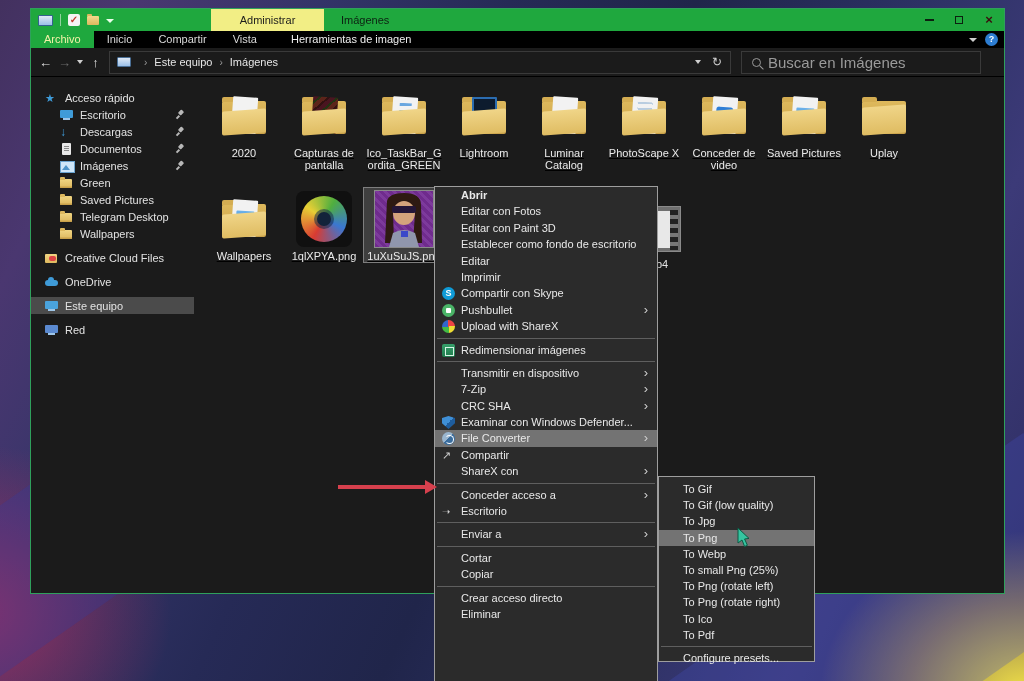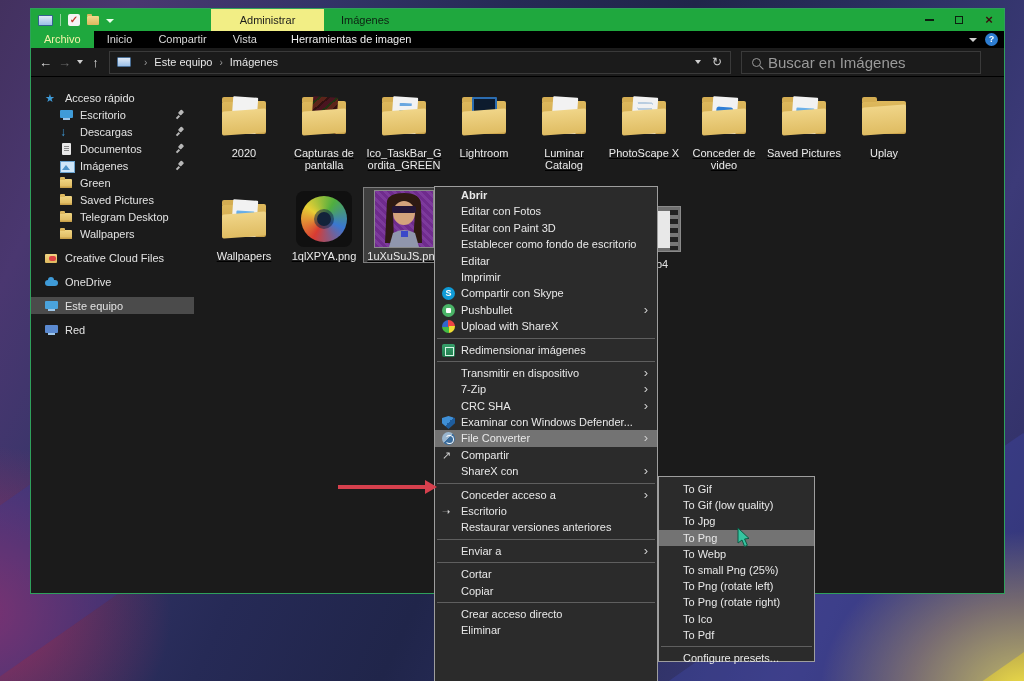--- a/index.html
+++ b/index.html
@@ -483,23 +483,20 @@
       <div class="mitem">
     <span class="mlabel">ShareX con</span>
   <span class="marrow">›</span></div>
       <div class="msep"></div>
       <div class="mitem">
     <span class="mlabel">Conceder acceso a</span>
   <span class="marrow">›</span></div>
       <div class="mitem">
     <span class="mlabel">Escritorio</span>
   <span class="mi mi-powerrename">➝</span></div>
-      <div class="mitem">
-    <span class="mlabel">Restaurar versiones anteriores</span>
-  </div>
       <div class="msep"></div>
       <div class="mitem">
     <span class="mlabel">Enviar a</span>
   <span class="marrow">›</span></div>
       <div class="msep"></div>
       <div class="mitem">
     <span class="mlabel">Cortar</span>
   </div>
       <div class="mitem">
     <span class="mlabel">Copiar</span>

